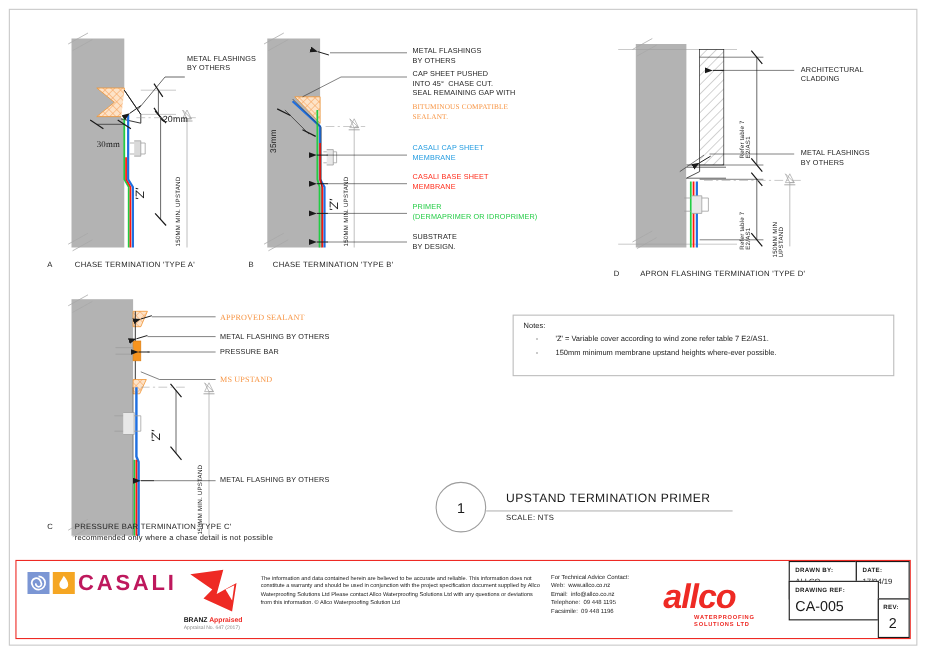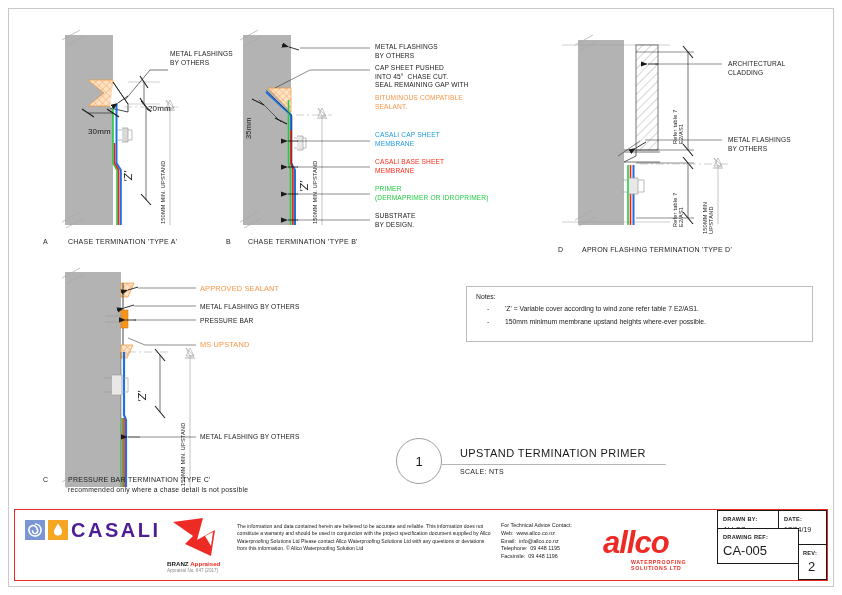--- a/index.html
+++ b/index.html
@@ -21,21 +21,21 @@
     border: 1px solid #c9c9c9;
   }
   .lbl {
     position: absolute;
     font-size: 6.6px;
     color: #1a1a1a;
     letter-spacing: 0.15px;
     line-height: 8.6px;
     white-space: pre;
   }
-  .lbl.orange { color: #f79646; }
+  .lbl.orange { color: #f79646; font-family: Liberation Serif, serif; }
   .lbl.blue   { color: #1f9ae0; }
   .lbl.red    { color: #ff2a18; }
   .lbl.green  { color: #22cc44; }
   .detail-title {
     position: absolute;
     font-size: 7px;
     color: #1a1a1a;
     letter-spacing: 0.25px;
     white-space: pre;
   }
@@ -109,21 +109,21 @@
     position: absolute;
     left: 14px; top: 509px;
     width: 814px; height: 72px;
     border: 1.6px solid #ee2a24;
     background: #fff;
   }
   #casali-logo { position: absolute; left: 10px; top: 10px; width: 128px; height: 26px; }
   .casali-sq { position: absolute; top: 0; width: 20px; height: 20px; }
   .casali-word {
     position: absolute; left: 46px; top: 0px;
-    font-size: 20px; font-weight: bold; color: #4c1d95;
+    font-size: 20px; font-weight: bold; color: #be185d;
     letter-spacing: 2.5px; line-height: 20px;
   }
   #branz { position: absolute; left: 152px; top: 6px; width: 66px; height: 60px; }
   #branz .b-line1 { position: absolute; left: 0; top: 44px; font-size: 6.2px; font-weight: bold; }
   #branz .b-line2 { position: absolute; left: 0; top: 52px; font-size: 4.6px; color: #8a8a8a; }
   #disclaimer {
     position: absolute; left: 222px; top: 13px;
     width: 254px;
     font-size: 5.1px; line-height: 7.4px; color: #1a1a1a;
   }
@@ -339,21 +339,21 @@
       <path d="M126,320 L136,320" stroke="#1a1a1a" stroke-width="0.9" marker-start="url(#arrHead)"></path>
       <path d="M128,338 L145,345 L196,345" stroke="#1a1a1a" stroke-width="0.5" fill="none"></path>
       <line x1="140" y1="437" x2="196" y2="437" stroke="#1a1a1a" stroke-width="0.5"></line>
       <path d="M128,437 L140,437" stroke="#1a1a1a" stroke-width="0.9" marker-start="url(#arrHead)"></path>
     </g>
   </svg>
 
   <div class="lbl" style="left:170px; top:50px;">METAL FLASHINGS
 BY OTHERS</div>
   <div class="lbl" style="left:148px; top:105px; font-size:8px;">20mm</div>
-  <div class="lbl" style="left:88px; top:128px; font-size:8px;">30mm</div>
+  <div class="lbl" style="left:88px; top:128px; font-size:8px;font-family:Liberation Serif, serif;">30mm</div>
   <div class="vert-z" style="left:134px; top:170px;">'Z'</div>
   <div class="vert" style="left:166px; top:218px;">150MM MIN. UPSTAND</div>
   <div class="detail-letter" style="left:43px; top:238px;">A</div>
   <div class="detail-title" style="left:68px; top:238px;">CHASE TERMINATION 'TYPE A'</div>
 
   <div class="vert" style="left:253px; top:130px; font-size:7.5px;">35mm</div>
   <div class="vert-z" style="left:310px; top:180px;">'Z'</div>
   <div class="vert" style="left:318px; top:218px;">150MM MIN. UPSTAND</div>
   <div class="detail-letter" style="left:226px; top:238px;">B</div>
   <div class="detail-title" style="left:248px; top:238px;">CHASE TERMINATION 'TYPE B'</div>

